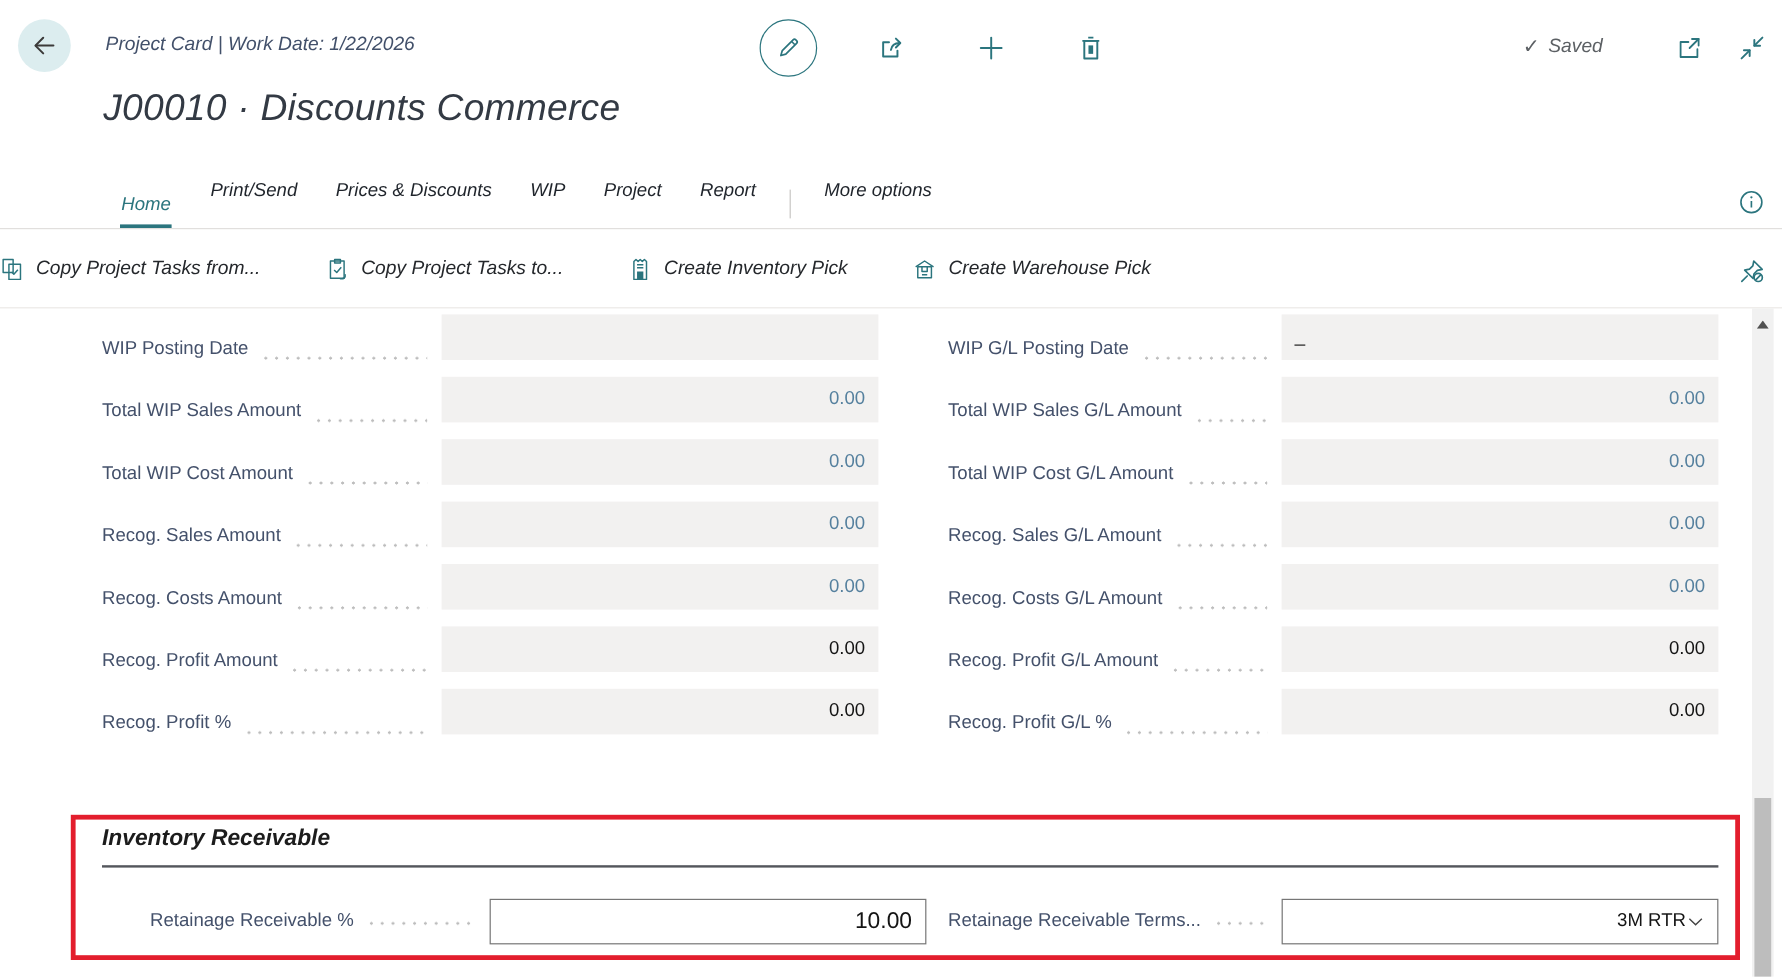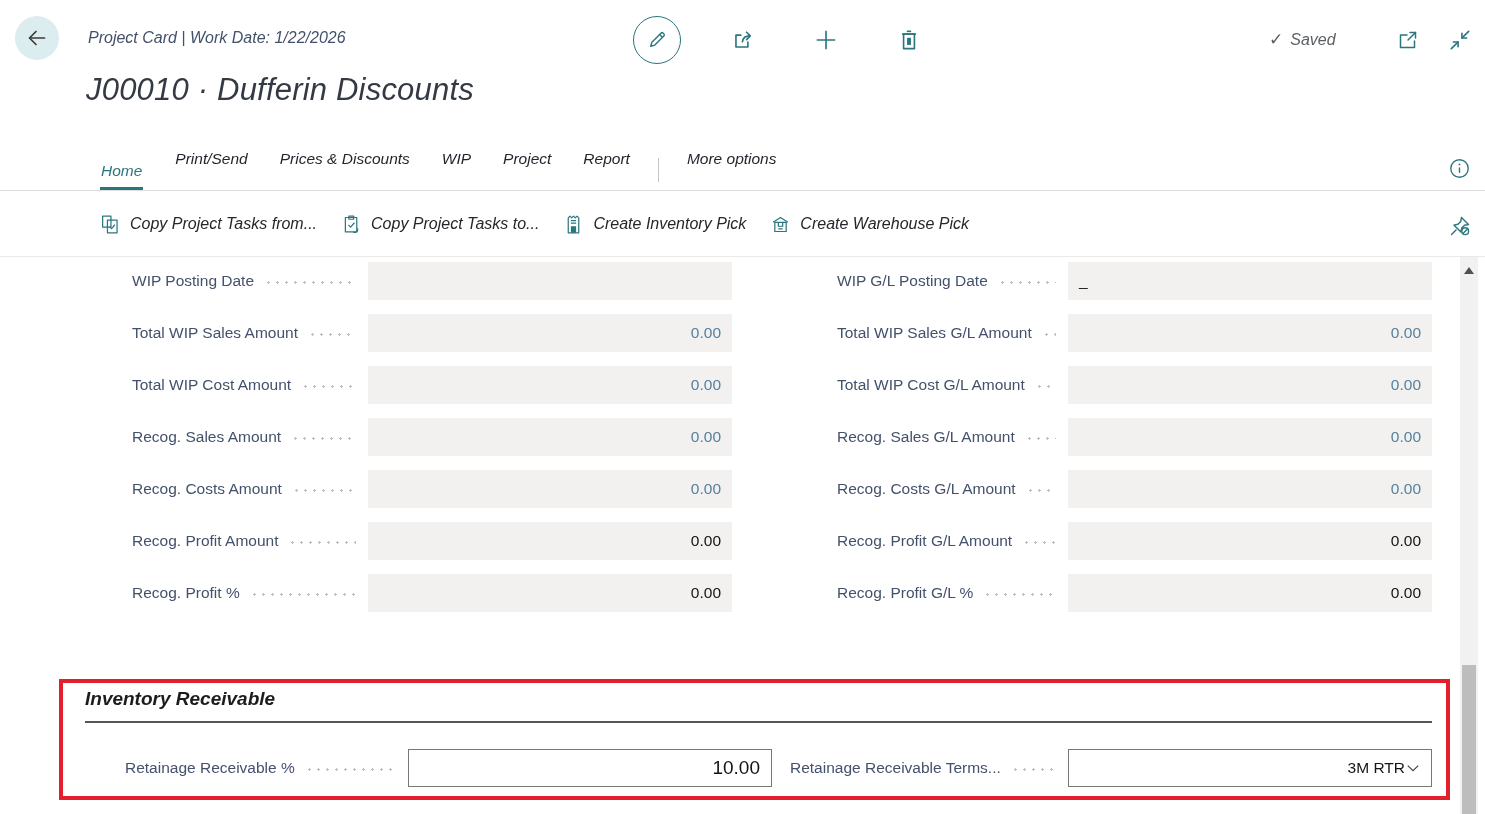--- a/index.html
+++ b/index.html
@@ -38,32 +38,32 @@
   }
   .tab { display:flex; padding:0 16px; cursor:pointer; }
   .tab-label { font-size:15.5px; color:#1f242b; padding-bottom:0; }
   .tab.active .tab-label { color:#2b757e; border-bottom:3px solid #2b757e; padding:9px 1px; padding-top:12px; }
   .tab-divider { width:1px; background:#c8c6c4; margin:8px 12px; }
   .info-btn { left:1449px; top:158px; width:21px; height:21px; color:#2b757e; cursor:pointer; }
 
   
   .actionbar {
     left:0; top:192px; width:1485px; height:65px; border-bottom:1px solid #ebe9e7;
-    display:flex; align-items:center; gap:24px; padding-left:100px;
+    display:flex; align-items:center; gap:54px; 
   }
   .action { display:flex; align-items:center; gap:9px; cursor:pointer; }
   .action svg { width:21px; height:21px; color:#2b757e; flex:none; }
   .action-label { font-size:16px; color:#24272b; white-space:nowrap; }
   .pin-btn { left:1448px; top:214px; width:24px; height:24px; color:#2b757e; cursor:pointer; }
 
   
   .fieldcol { position:absolute; top:262px; }
   .fieldcol.colL { left:85px;  width:647px; }
   .fieldcol.colR { left:790px; width:642px; }
-  .frow { display:flex; align-items:center; height:38px; margin-bottom:14px;margin-left:47px; }
+  .frow { display:flex; align-items:flex-end; height:38px; margin-bottom:14px; }
   .flabel { font-size:15.5px; color:#44516b; white-space:nowrap; }
   .leader {
     flex:1 1 auto; min-width:6px; height:3px; margin:2px 12px 0 10px;
     background-image:radial-gradient(circle,#bdbdbd 1.1px,rgba(0,0,0,0) 1.2px);
     background-size:9px 3px; background-repeat:repeat-x; background-position:0 50%;
   }
   .fbox {
     flex:0 0 364px; width:364px; height:38px; background:#f2f1f0;
     display:flex; align-items:center; justify-content:flex-end; padding:0 11px;
   }
@@ -165,21 +165,21 @@
   <span>
     <svg width="26" height="26" viewBox="0 0 24 24" fill="none" stroke="currentColor" stroke-width="1.5" stroke-linecap="round" stroke-linejoin="round">
         <path d="m20 4-6.2 6.2"></path>
         <path d="M13.8 5.8v4.4h4.4"></path>
         <path d="m4 20 6.2-6.2"></path>
         <path d="M10.2 18.2v-4.4H5.8"></path>
       </svg>
   </span>
 </div>
 
-<div class="abs page-title">J00010 · Dufferin Discounts</div>
+<div class="abs page-title">J00010 · Discounts Commerce</div>
 
 <div class="abs tabbar">
   <div class="tab active">
       <span class="tab-label">Home</span>
     </div>
   <div class="tab">
       <span class="tab-label">Print/Send</span>
     </div>
   <div class="tab">
       <span class="tab-label">Prices &amp; Discounts</span>

